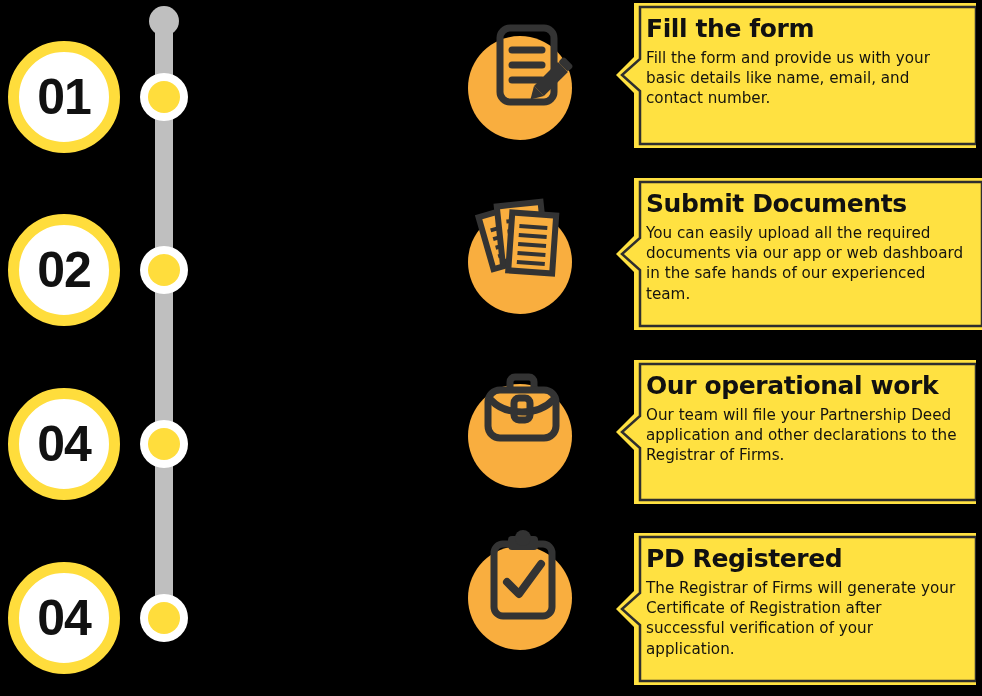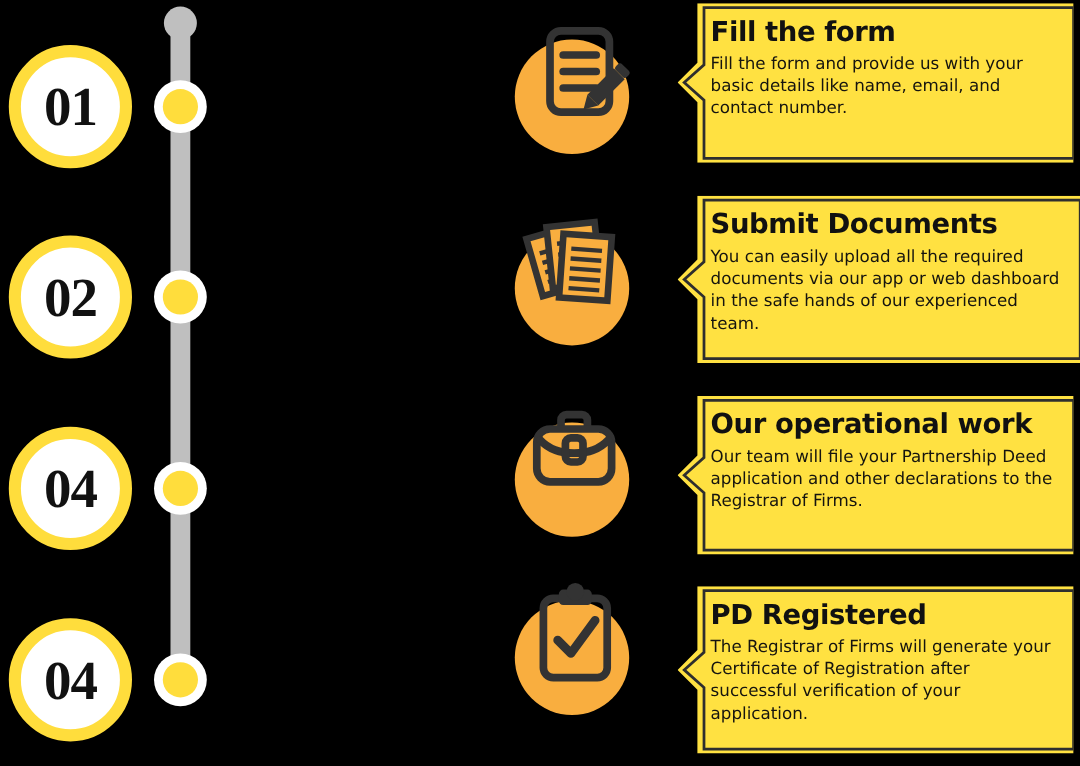--- a/index.html
+++ b/index.html
@@ -67,21 +67,21 @@
     height: 112px;
     border-radius: 50%;
     background: #ffffff;
     border: 11px solid #ffdd3c;
     box-sizing: border-box;
     display: flex;
     align-items: center;
     justify-content: center;
   }
   .badge span {
-    font-family: Liberation Serif, serif;
+    font-family: Liberation Sans, sans-serif;
     font-weight: bold;
     font-size: 50px;
     line-height: 1;
     color: #111111;
     letter-spacing: -1px;
   }
 
   
   .medallion {
     position: absolute;

